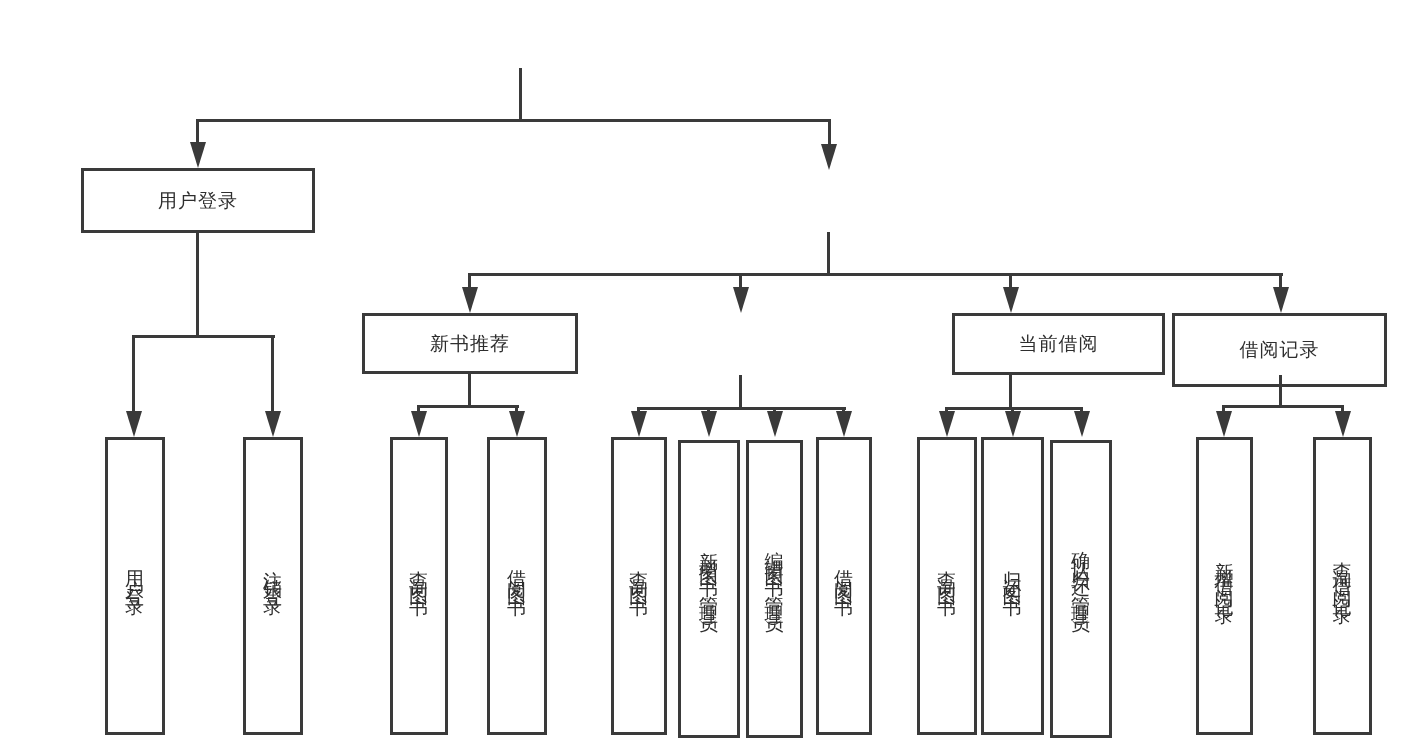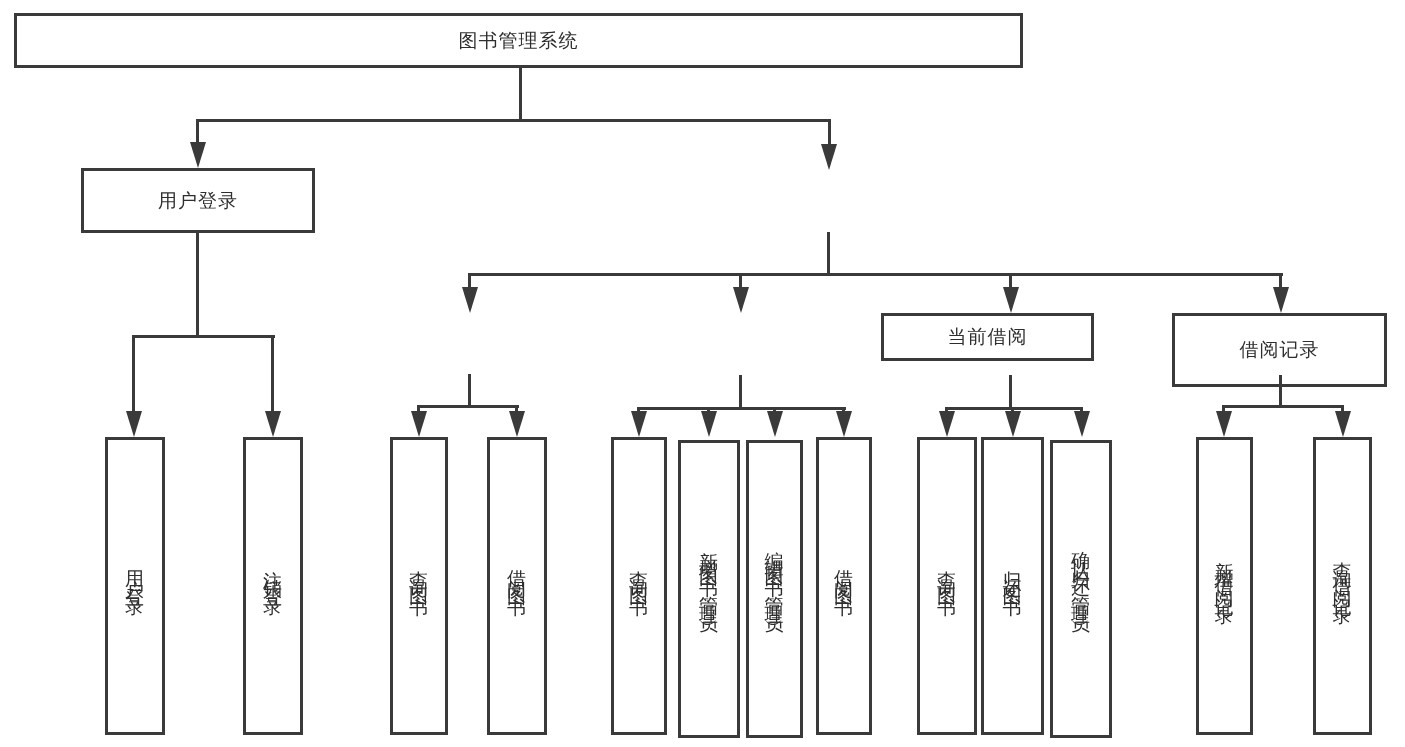--- a/index.html
+++ b/index.html
@@ -63,23 +63,20 @@
     color:var(--wm);
     letter-spacing:1px;
     white-space:nowrap;
   }
 </style>
 </head>
 <body>
 
 <div class="stage">
 
-  <div class="box hbox" style="left:14px;top:13px;width:1009px;height:55px">
-    <span>图书管理系统</span>
-  </div>
 
   <div class="vline" style="left:519px;top:68px;height:53px"></div>
   <div class="hline" style="left:196px;top:119px;width:635px"></div>
   <div class="vline" style="left:196px;top:119px;height:27px"></div>
   <div class="arrow" style="left:190px;top:142px"></div>
   <div class="vline" style="left:828px;top:119px;height:29px"></div>
   <div class="arrow" style="left:821px;top:144px"></div>
 
   <div class="box hbox" style="left:81px;top:168px;width:234px;height:65px">
     <span>用户登录</span>
@@ -96,21 +93,24 @@
   <div class="hline" style="left:468px;top:273px;width:815px"></div>
   <div class="vline" style="left:468px;top:273px;height:16px"></div>
   <div class="arrow" style="left:462px;top:287px"></div>
   <div class="vline" style="left:739px;top:273px;height:16px"></div>
   <div class="arrow" style="left:733px;top:287px"></div>
   <div class="vline" style="left:1009px;top:273px;height:16px"></div>
   <div class="arrow" style="left:1003px;top:287px"></div>
   <div class="vline" style="left:1279px;top:273px;height:16px"></div>
   <div class="arrow" style="left:1273px;top:287px"></div>
 
-  <div class="box hbox" style="left:881px;top:313px;width:213px;height:48px">
+  <div class="box hbox" style="left:362px;top:313px;width:216px;height:61px">
+    <span>新书推荐</span>
+  </div>
+  <div class="box hbox" style="left:952px;top:313px;width:213px;height:62px">
     <span>当前借阅</span>
   </div>
   <div class="box hbox" style="left:1172px;top:313px;width:215px;height:74px">
     <span>借阅记录</span>
   </div>
 
   <div class="vline" style="left:468px;top:374px;height:33px"></div>
   <div class="hline" style="left:417px;top:405px;width:102px"></div>
   <div class="vline" style="left:417px;top:405px;height:8px"></div>
   <div class="arrow" style="left:411px;top:411px"></div>

